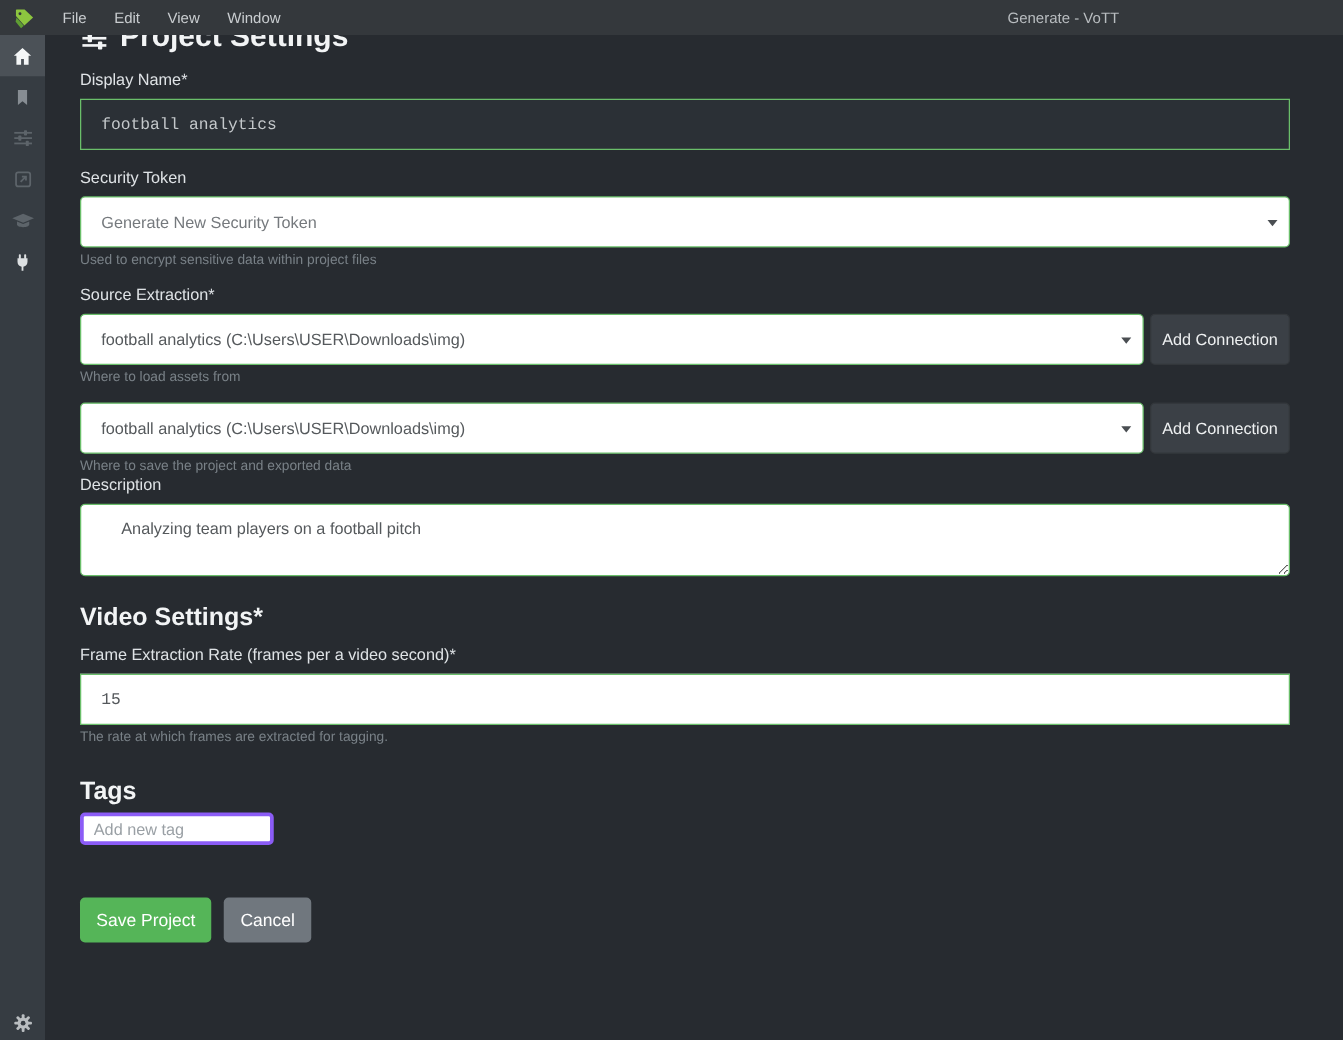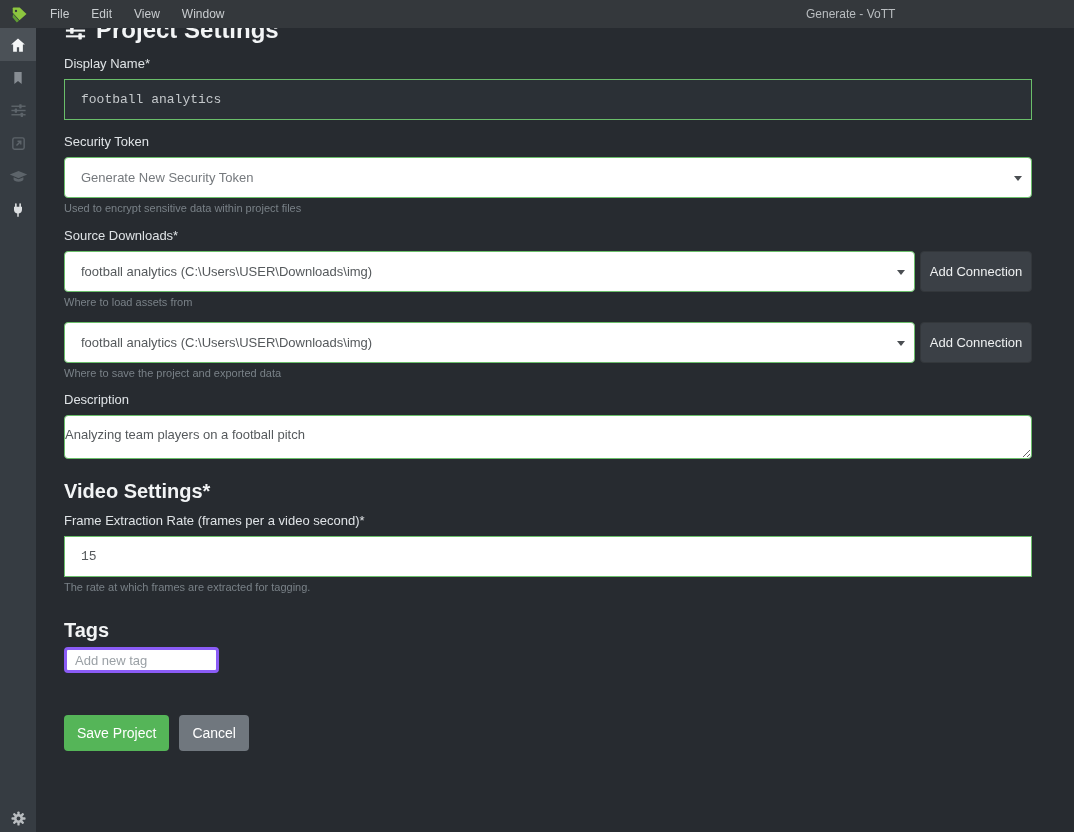--- a/index.html
+++ b/index.html
@@ -76,23 +76,23 @@
     border-top: 5px solid #4a4e52;
   }
   .conn-row { display: flex; align-items: stretch; gap: 5px; }
   .conn-row .select-wrap { flex: 1 1 auto; min-width: 0; }
   .btn-dark {
     flex: 0 0 112px; height: 41px; background: #3b4046; color: #eef0f1;
     border: 1px solid #33373b; border-radius: 4px; font-size: 13px;
     font-family: "Liberation Sans", sans-serif; cursor: pointer;
   }
   textarea.desc {
-    width: 100%; height: 44px; border: 1px solid #6abe6a; border-radius: 4px;
+    width: 100%; height: 58px; border: 1px solid #6abe6a; border-radius: 4px;
     background: #ffffff; color: #55595c; font-size: 13px; line-height: 16px;
-    padding: 11px 0; font-family: "Liberation Sans", sans-serif;
+    padding: 11px 32px; font-family: "Liberation Sans", sans-serif;
     resize: both; overflow: auto; outline: none;
   }
   .section-heading {
     font-size: 20px; line-height: 24px; font-weight: 700; color: #f2f4f5;
   }
   .mt16 { margin-top: 16px; }
   .mt24 { margin-top: 24px; }
   .tag-input {
     margin-top: 5px; width: 155px; height: 26px; border: 3px solid #8b5cf6;
     border-radius: 4px; background: #ffffff; padding: 0 8px; font-size: 13px;
@@ -208,21 +208,21 @@
     <label>Security Token</label>
     <div class="select-box">
       <span class="select-text muted">Generate New Security Token</span>
       <span class="caret"></span>
     </div>
     <div class="help">Used to encrypt sensitive data within project files</div>
   </div>
 
   
   <div class="fg">
-    <label>Source Downloads*</label>
+    <label>Source Extraction*</label>
     <div class="conn-row">
       <div class="select-wrap">
         <div class="select-box">
           <span class="select-text">football analytics (C:\Users\USER\Downloads\img)</span>
           <span class="caret"></span>
         </div>
       </div>
       <button class="btn-dark">Add Connection</button>
     </div>
     <div class="help">Where to load assets from</div>
@@ -236,21 +236,21 @@
           <span class="select-text">football analytics (C:\Users\USER\Downloads\img)</span>
           <span class="caret"></span>
         </div>
       </div>
       <button class="btn-dark">Add Connection</button>
     </div>
     <div class="help">Where to save the project and exported data</div>
   </div>
 
   
-  <div class="fg" style="margin-top:12px">
+  <div class="fg" style="margin-top:0">
     <label>Description</label>
     <textarea class="desc" style="">Analyzing team players on a football pitch</textarea>
   </div>
 
   
   <div class="section-heading mt16">Video Settings*</div>
   <div class="fg" style="margin-top:10px">
     <label>Frame Extraction Rate (frames per a video second)*</label>
     <input class="text-input light" type="text" value="15" style="">
     <div class="help">The rate at which frames are extracted for tagging.</div>

